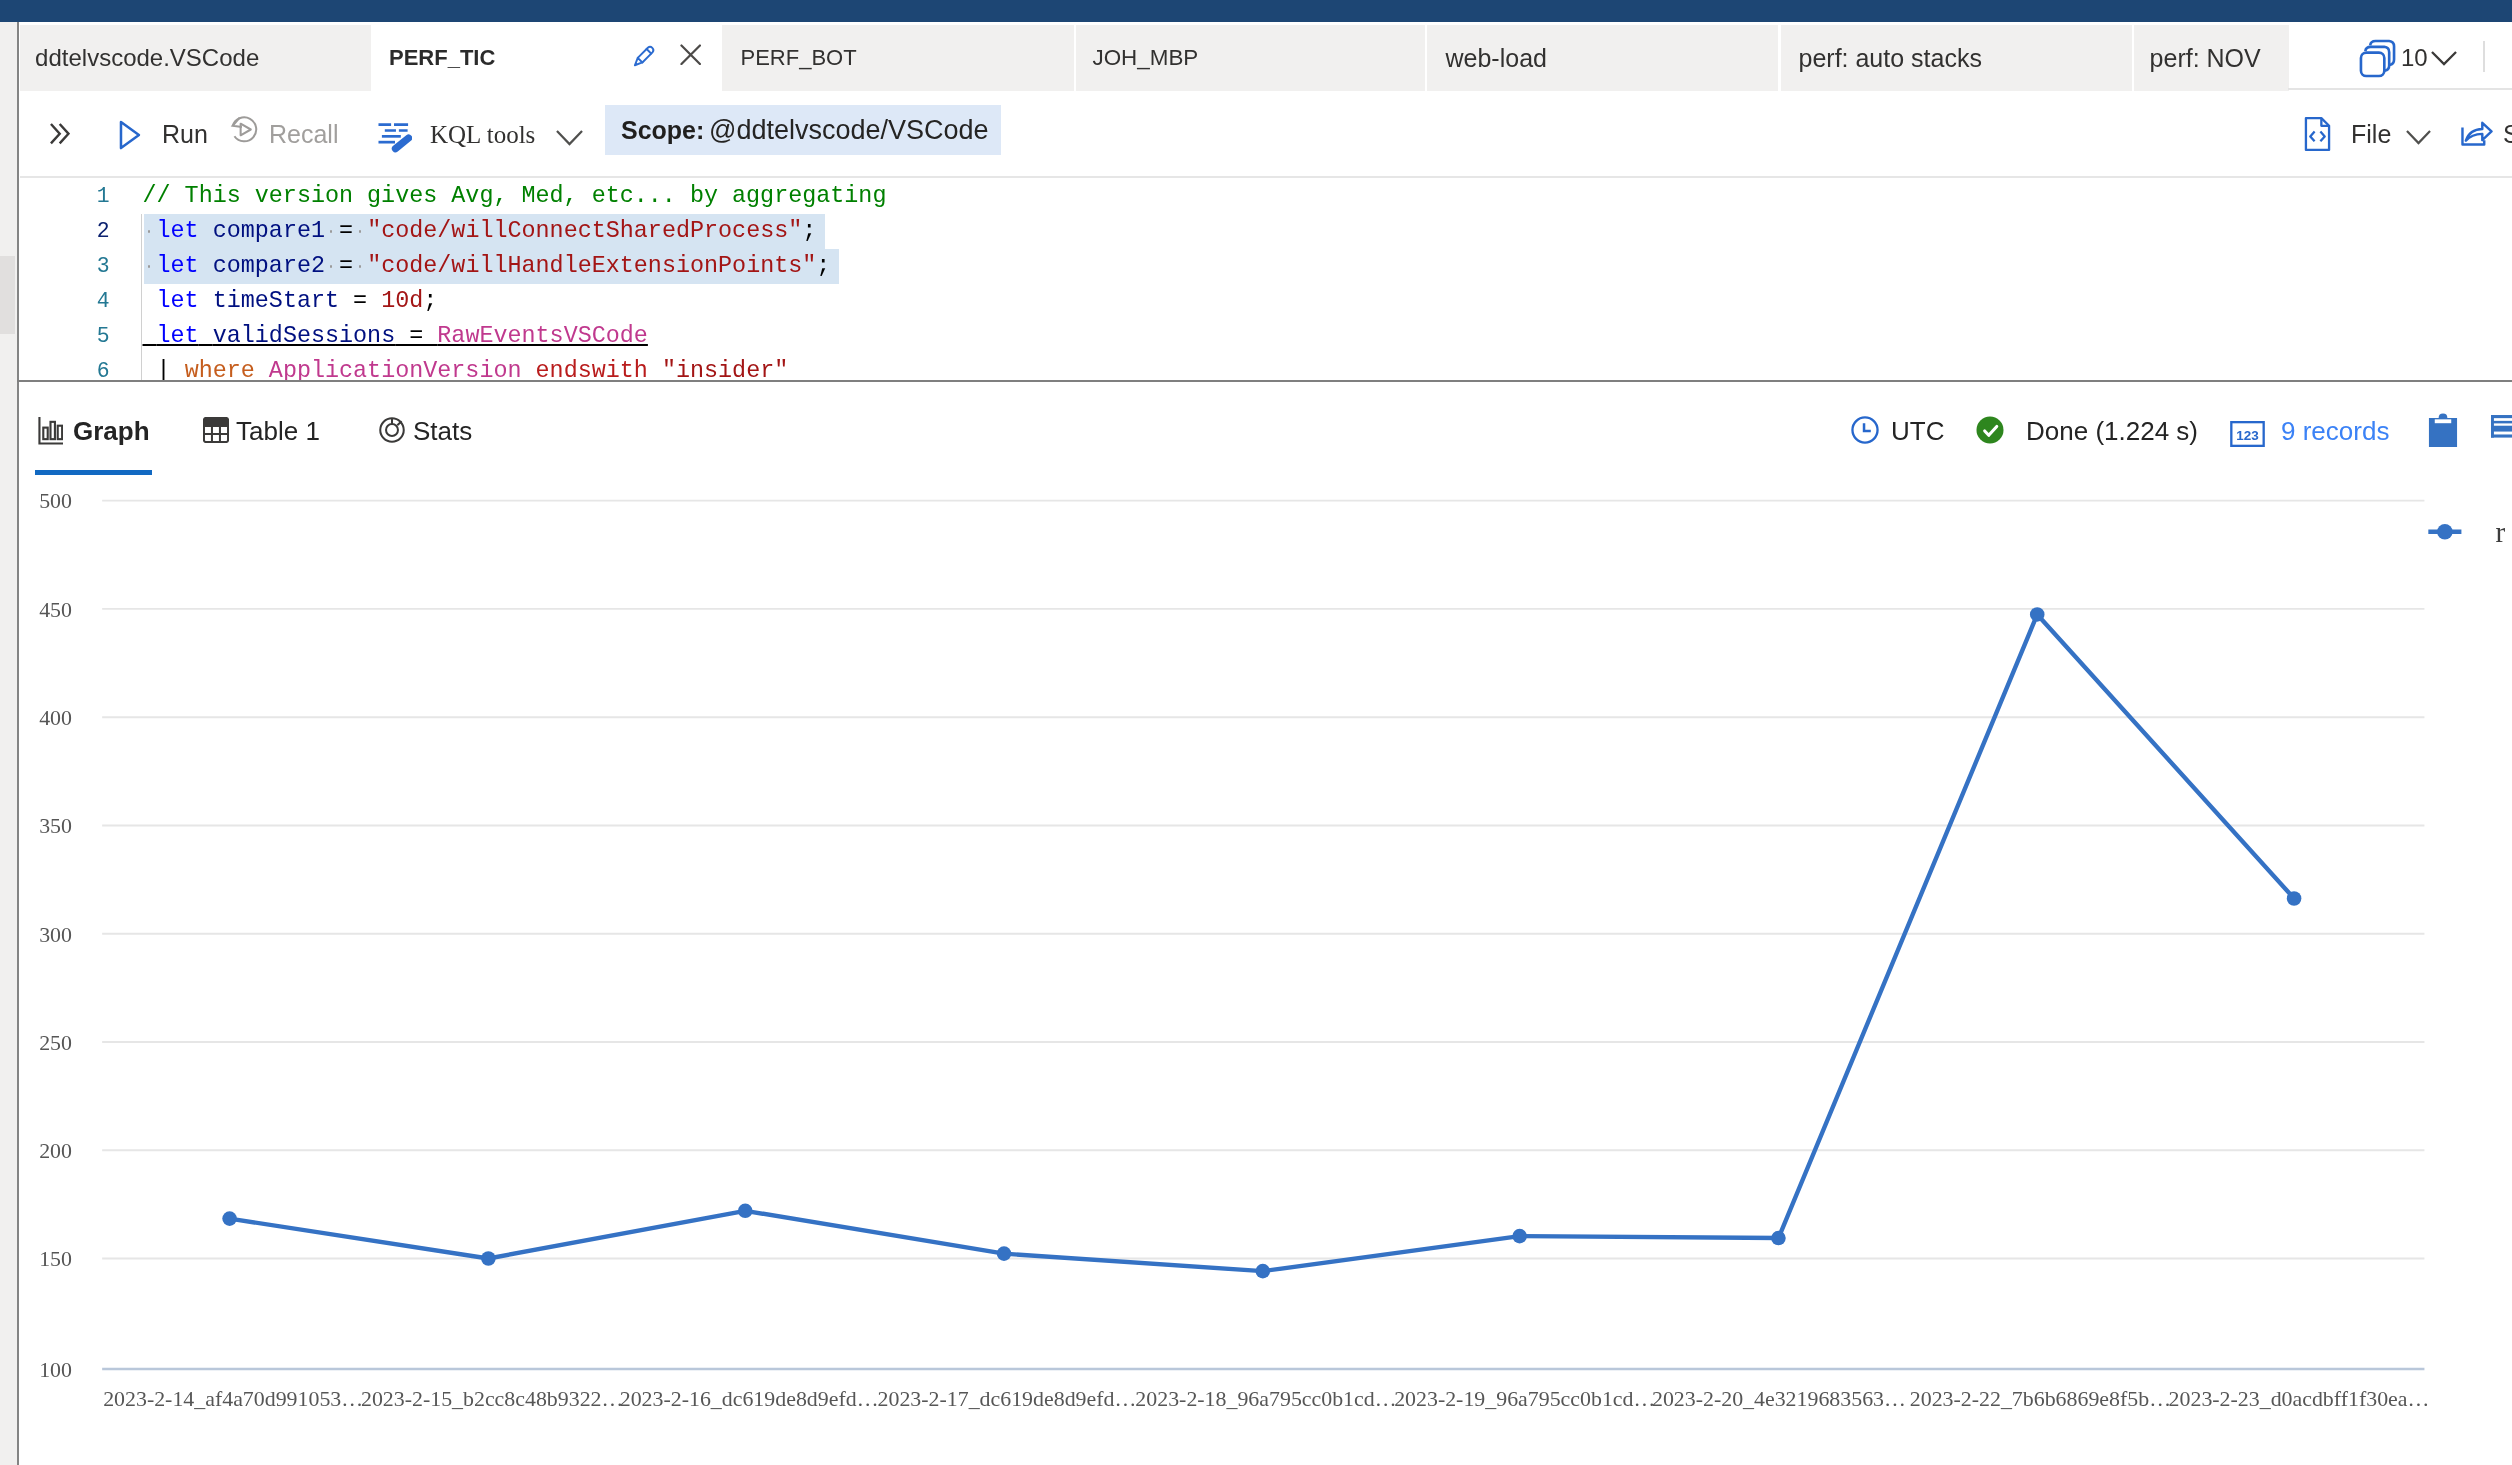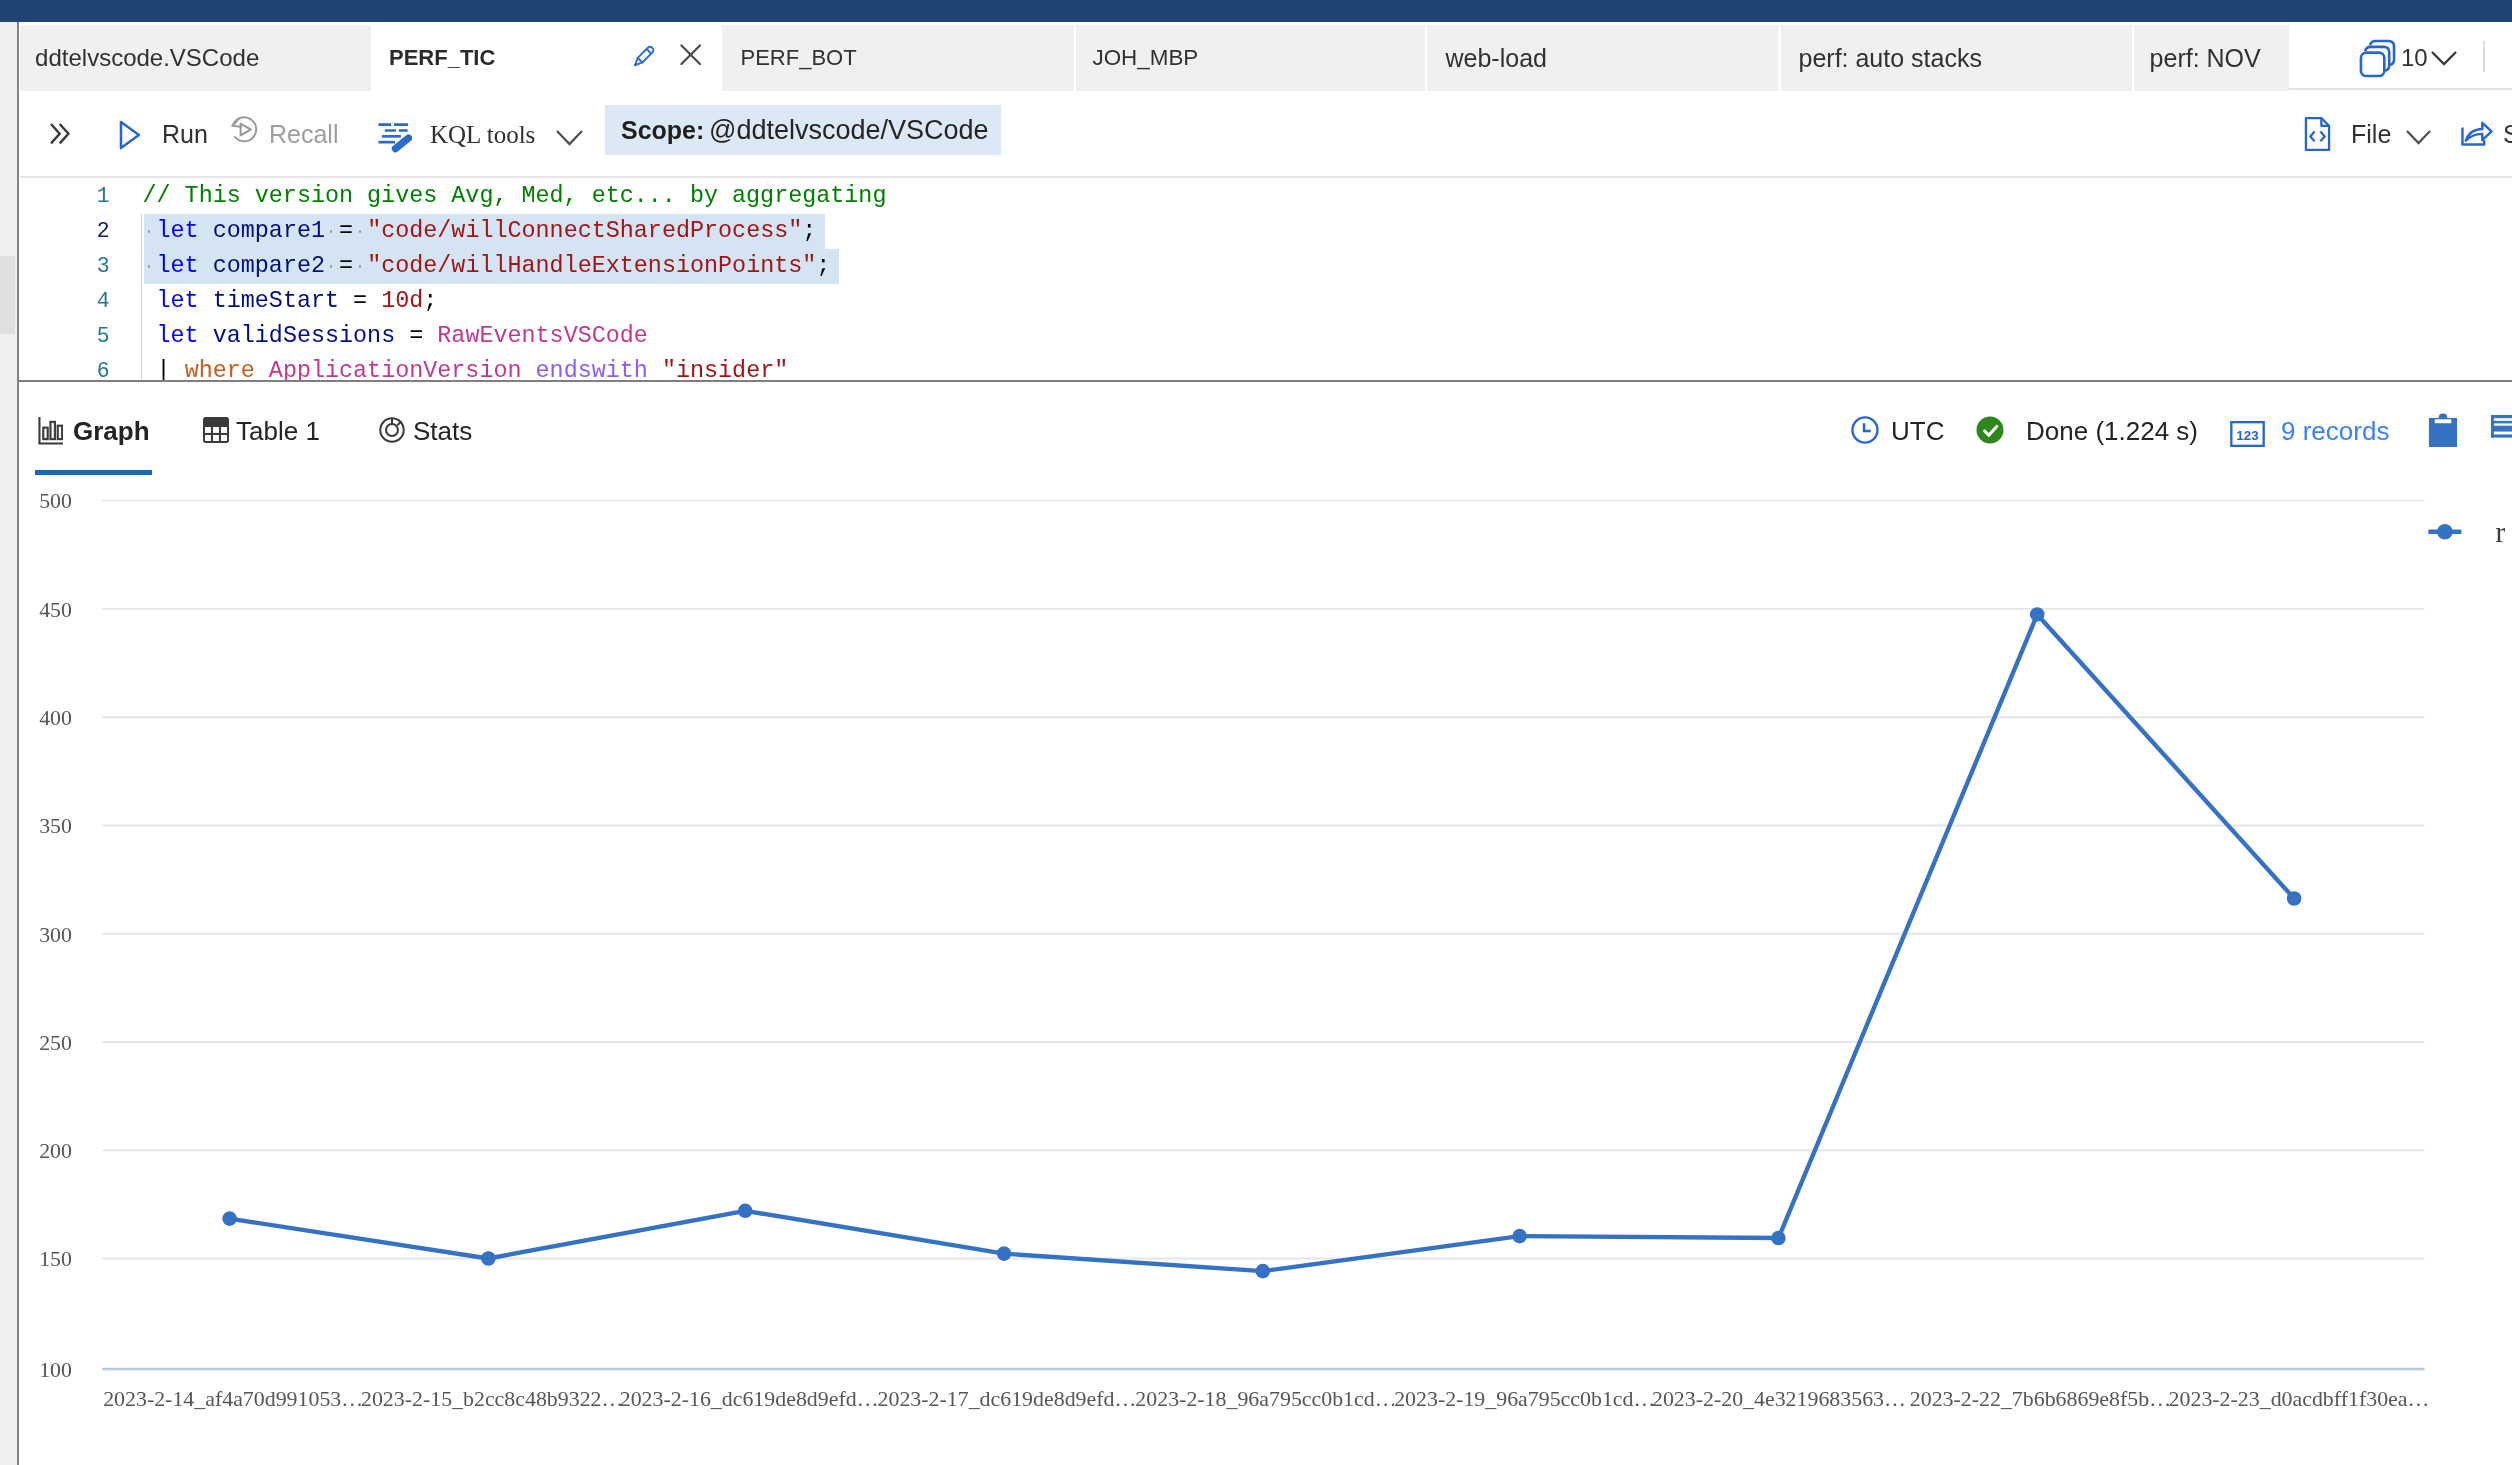--- a/index.html
+++ b/index.html
@@ -133,22 +133,22 @@
 
   <div class="abs" style="left:121px;top:36px;width:1.5px;height:167px;background:#d0d0d0;"></div>
 
   <div class="abs" style="left:55px;top:1px;width:35px;text-align:right;line-height:35px;font-size:21.4px;color:#237893;">1<br>
     <span style="color:#0b216f;">2</span><br>3<br>4<br>5<br>6</div>
 
   <div class="abs cl" style="top:1px;"><span style="color:#008000;">// This version gives Avg, Med, etc... by aggregating</span></div>
   <div class="abs cl" style="top:36px;"> <span style="color:#0000ff;">let</span> <span style="color:#001080;">compare1</span> = <span style="color:#a31515;">"code/willConnectSharedProcess"</span>;</div>
   <div class="abs cl" style="top:71px;"> <span style="color:#0000ff;">let</span> <span style="color:#001080;">compare2</span> = <span style="color:#a31515;">"code/willHandleExtensionPoints"</span>;</div>
   <div class="abs cl" style="top:106px;"> <span style="color:#0000ff;">let</span> <span style="color:#001080;">timeStart</span> = <span style="color:#a31515;">10d</span>;</div>
-  <div class="abs cl" style="top:141px;"> <span style="color:#0000ff;">let</span> <span style="color:#001080;">validSessions</span> = <span style="color:#c0398e;">RawEventsVSCode</span></div>
-  <div class="abs cl" style="top:176px;"> | <span style="color:#c55d1d;">where</span> <span style="color:#c0398e;">ApplicationVersion</span> <span style="color:#8b5cf6;">endswith</span> <span style="color:#a31515;">"insider"</span></div>
+  <div class="abs cl" style="top:141px;text-decoration:underline;"> <span style="color:#0000ff;">let</span> <span style="color:#001080;">validSessions</span> = <span style="color:#c0398e;">RawEventsVSCode</span></div>
+  <div class="abs cl" style="top:176px;"> | <span style="color:#c55d1d;">where</span> <span style="color:#c0398e;">ApplicationVersion</span> <span style="color:#b91c1c;">endswith</span> <span style="color:#a31515;">"insider"</span></div>
 
   <div class="wsdot" style="left:128px;top:52px;"></div>
     <div class="wsdot" style="left:310px;top:52px;"></div>
     <div class="wsdot" style="left:339px;top:52px;"></div>
   <div class="wsdot" style="left:128px;top:87px;"></div>
     <div class="wsdot" style="left:310px;top:87px;"></div>
     <div class="wsdot" style="left:339px;top:87px;"></div>
 </div>
 
 <div class="abs" style="left:16.5px;top:380px;width:2496px;height:2.1px;background:#7f7f7f;"></div>

